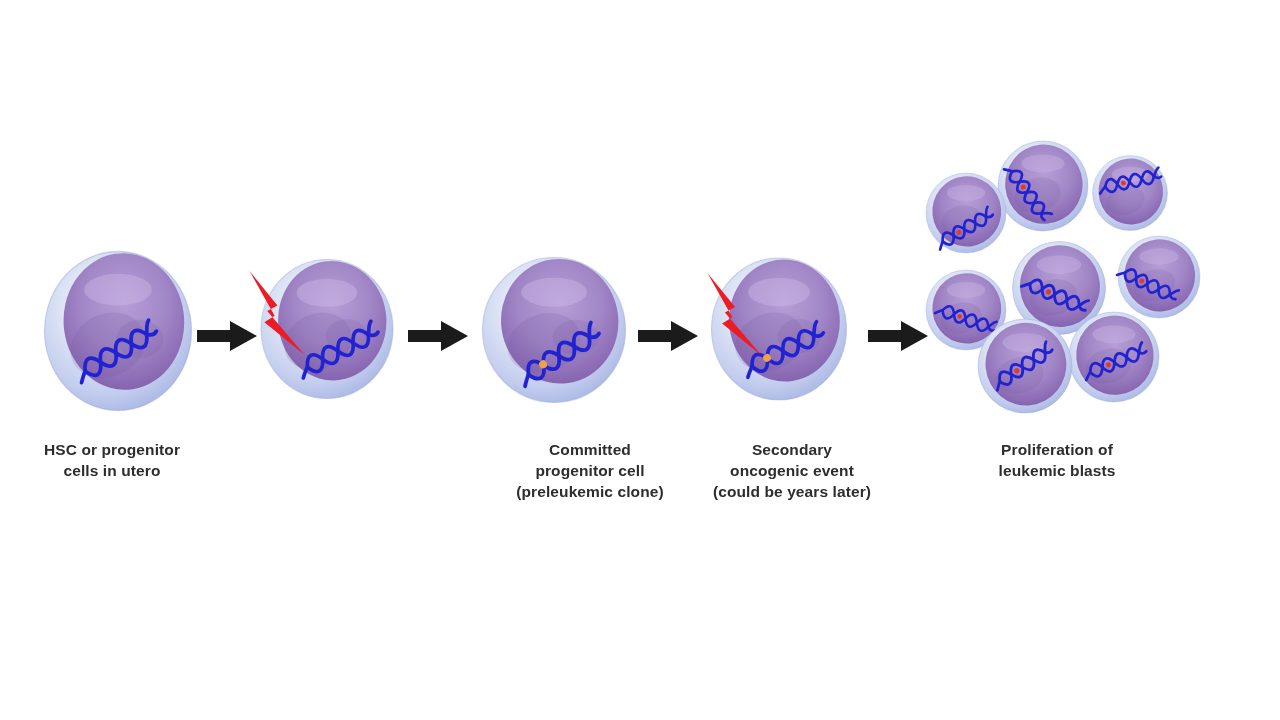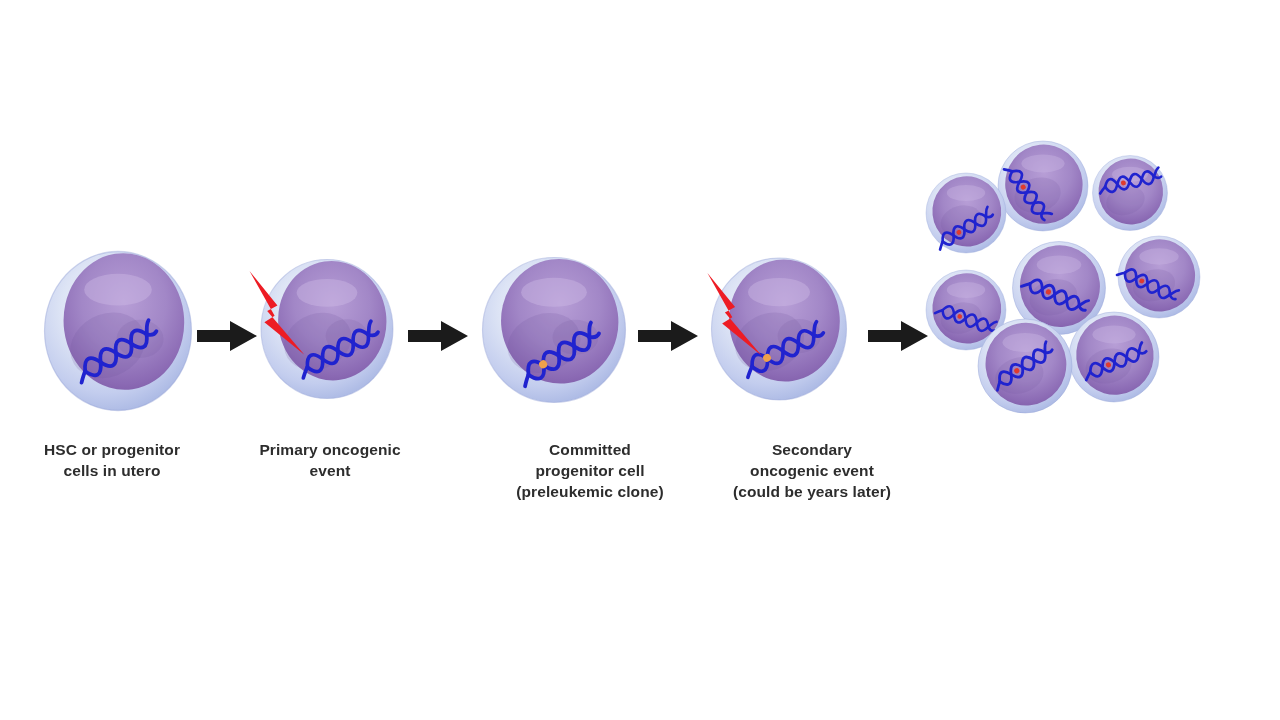--- a/index.html
+++ b/index.html
@@ -143,22 +143,22 @@
     </g>
     <g>
       <use href="#blastBody" transform="translate(1025,366) scale(0.94)"></use>
       <use href="#dnaMutRed" transform="translate(1021,368) rotate(-33) scale(0.84)"></use>
     </g>
   </g>
 </svg>
 
 <div class="stage-label" style="left:112px">HSC or progenitor
 cells in utero</div>
-<div class="stage-label" style="left:330px">Primary oncogenic
-event</div>
 <div class="stage-label" style="left:590px">Committed
 progenitor cell
 (preleukemic clone)</div>
-<div class="stage-label" style="left:812px">Secondary
+<div class="stage-label" style="left:792px">Secondary
 oncogenic event
 (could be years later)</div>
+<div class="stage-label" style="left:1057px">Proliferation of
+leukemic blasts</div>
 
 </div>
 
 </body></html>

